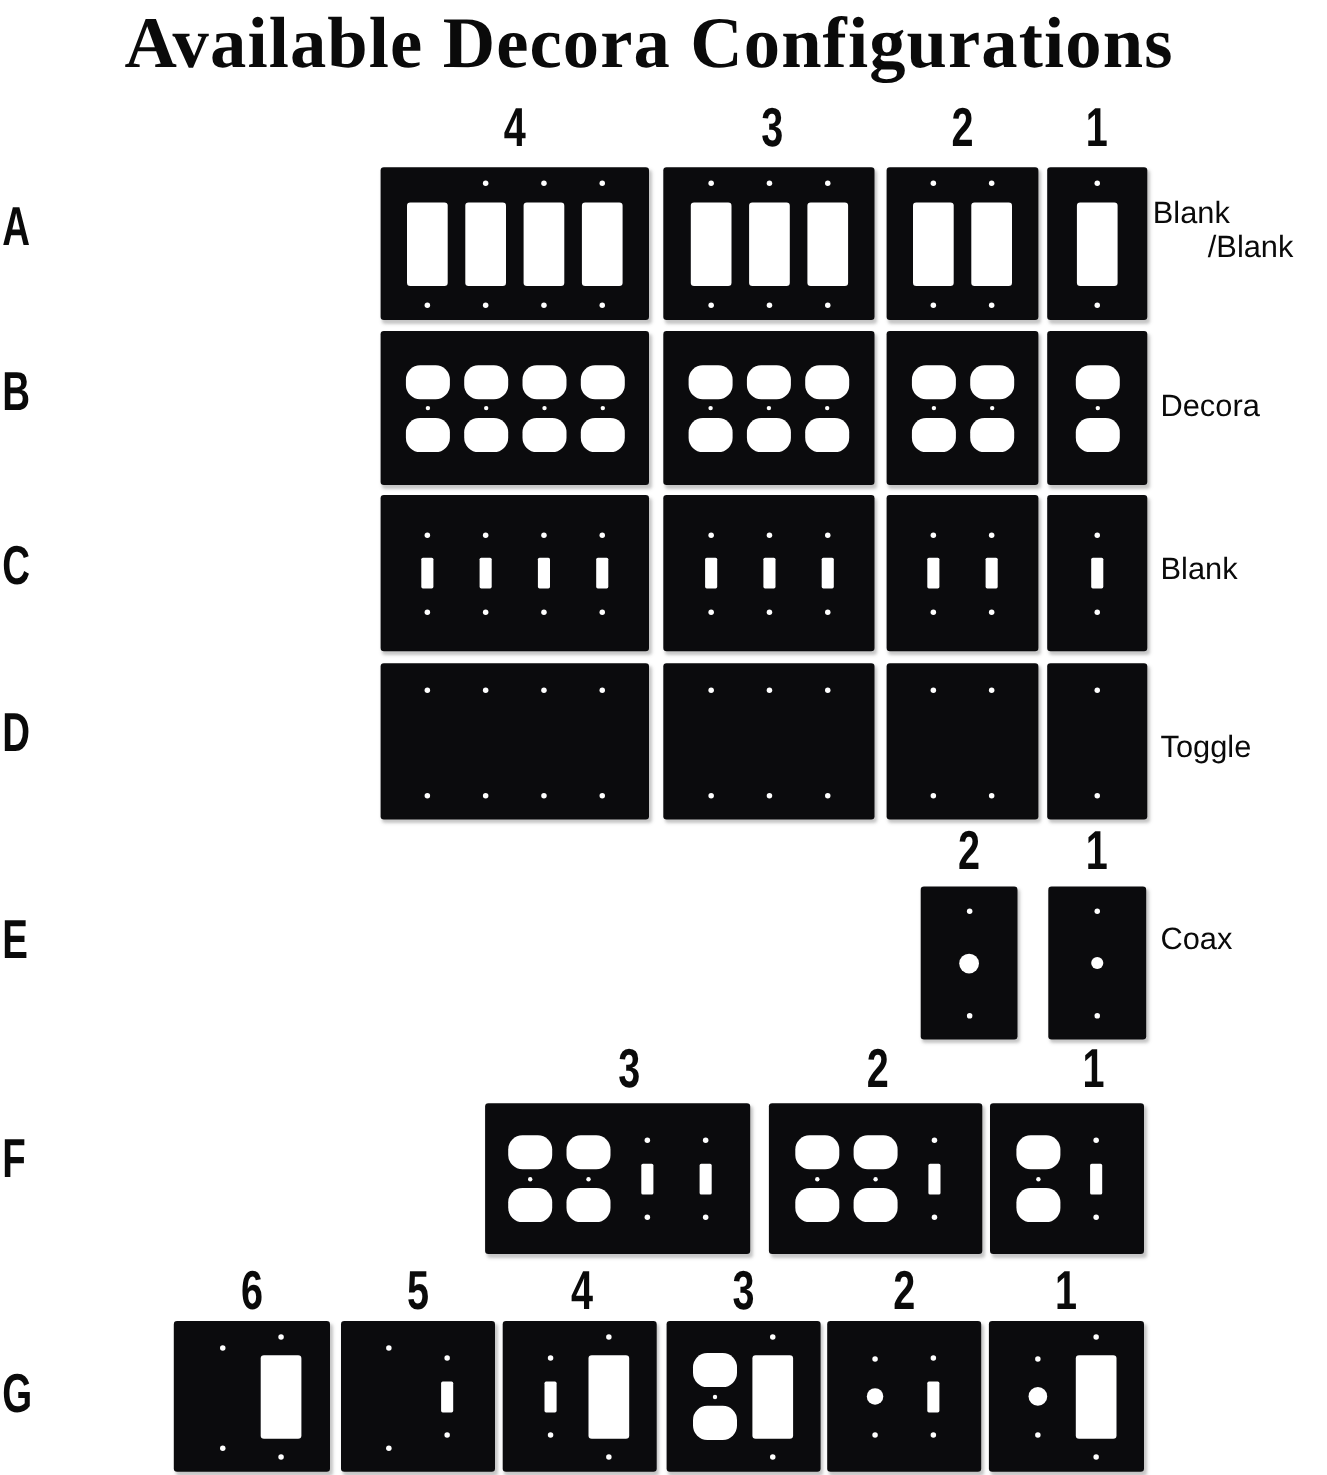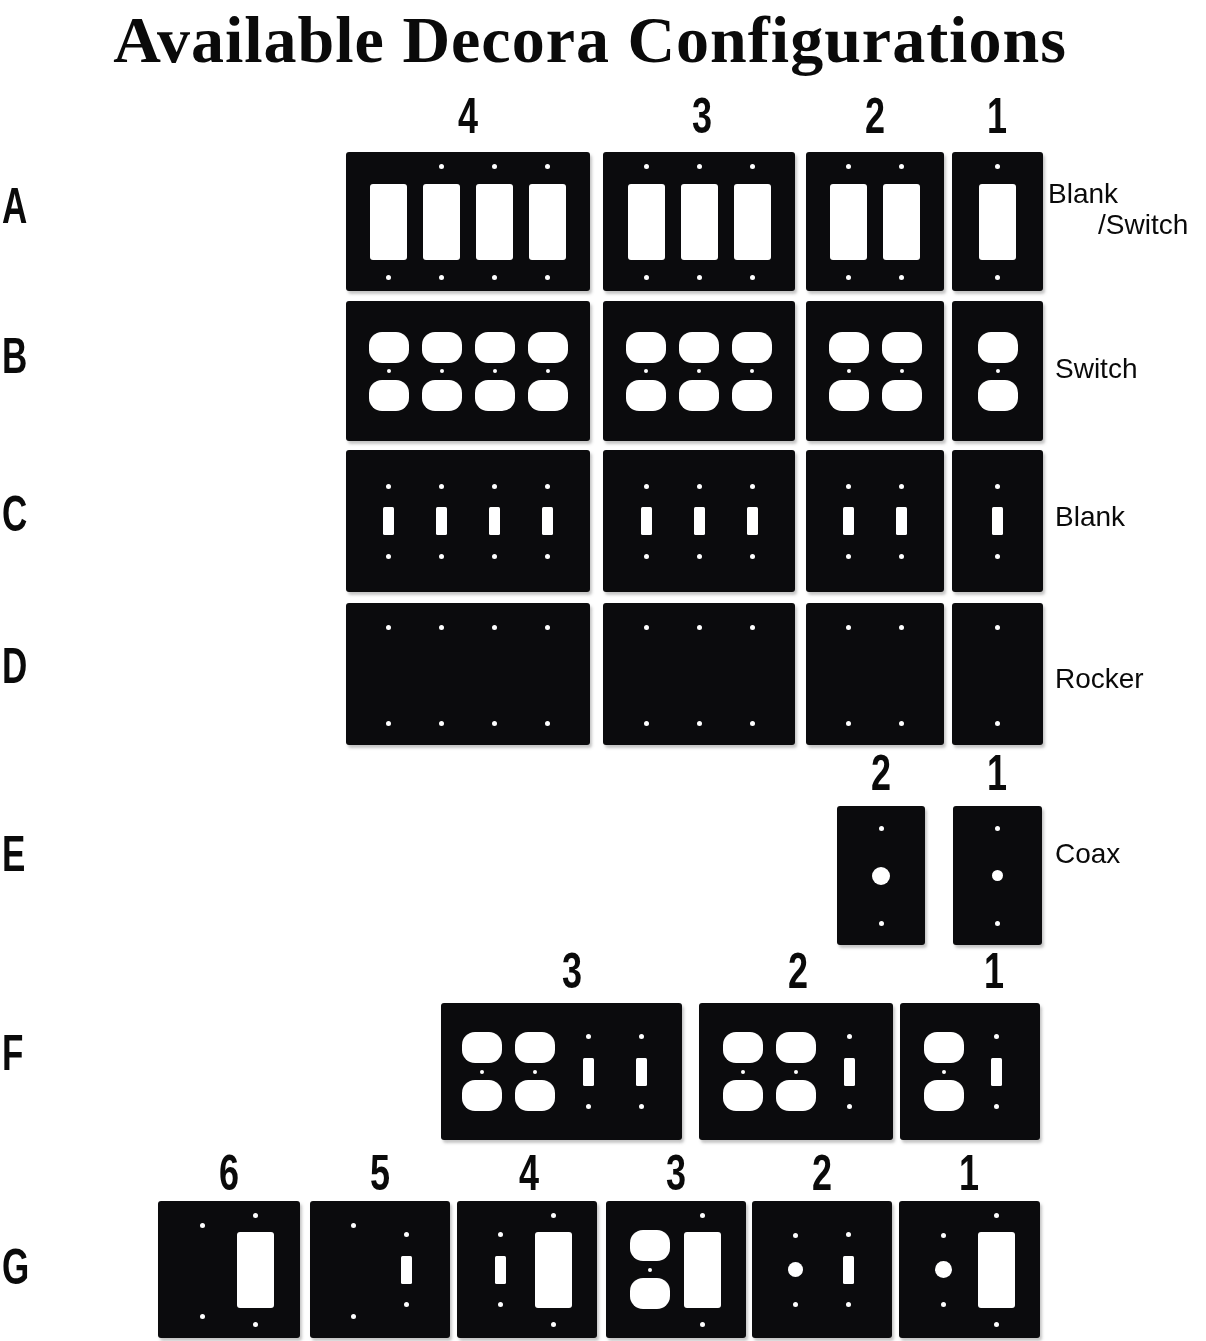--- a/index.html
+++ b/index.html
@@ -49,21 +49,21 @@
 </head>
 <body>
 
 <div class="title">Available Decora Configurations</div>
 <div id="diagram">
     <div class="row-letter" style="left: 2px; top: 181px;">A</div>
     <div class="count-header" style="left: 468px; top: 91px;">4</div>
     <div class="count-header" style="left: 702px; top: 91px;">3</div>
     <div class="count-header" style="left: 875px; top: 91px;">2</div>
     <div class="count-header" style="left: 997px; top: 91px;">1</div>
-    <div class="row-label" style="left: 1048px; top: 178px;"><div>Blank</div><div style="margin-left: 50px;">/Switch</div></div>
+    <div class="row-label" style="left: 1048px; top: 178px;"><div>Blank</div><div style="margin-left: 50px;">/Blank</div></div>
     <div class="plate" style="left: 346px; top: 152px; width: 244px; height: 139px; background: rgb(11, 11, 13);">
       <div class="hole screw-hole" style="left: 40px; top: 122.5px;"></div>
       <div class="hole rocker-opening" style="left: 24px; top: 31.5px;"></div>
       <div class="hole screw-hole" style="left: 93px; top: 11.5px;"></div>
       <div class="hole screw-hole" style="left: 93px; top: 122.5px;"></div>
       <div class="hole rocker-opening" style="left: 77px; top: 31.5px;"></div>
       <div class="hole screw-hole" style="left: 146px; top: 11.5px;"></div>
       <div class="hole screw-hole" style="left: 146px; top: 122.5px;"></div>
       <div class="hole rocker-opening" style="left: 130px; top: 31.5px;"></div>
       <div class="hole screw-hole" style="left: 199px; top: 11.5px;"></div>
@@ -88,21 +88,21 @@
       <div class="hole screw-hole" style="left: 93px; top: 11.5px;"></div>
       <div class="hole screw-hole" style="left: 93px; top: 122.5px;"></div>
       <div class="hole rocker-opening" style="left: 77px; top: 31.5px;"></div>
     </div>
     <div class="plate" style="left: 952px; top: 152px; width: 91px; height: 139px; background: rgb(11, 11, 13);">
       <div class="hole screw-hole" style="left: 43px; top: 11.5px;"></div>
       <div class="hole screw-hole" style="left: 43px; top: 122.5px;"></div>
       <div class="hole rocker-opening" style="left: 27px; top: 31.5px;"></div>
     </div>
     <div class="row-letter" style="left: 2px; top: 331px;">B</div>
-    <div class="row-label" style="left: 1055px; top: 353px;"><div>Switch</div></div>
+    <div class="row-label" style="left: 1055px; top: 353px;"><div>Decora</div></div>
     <div class="plate" style="left: 346px; top: 301px; width: 244px; height: 140px; background: rgb(11, 11, 13);">
       <div class="hole outlet-receptacle" style="left: 22.5px; top: 30.5px;"></div>
       <div class="hole outlet-receptacle" style="left: 22.5px; top: 78.5px;"></div>
       <div class="hole outlet-screw" style="left: 40.5px; top: 68px;"></div>
       <div class="hole outlet-receptacle" style="left: 75.5px; top: 30.5px;"></div>
       <div class="hole outlet-receptacle" style="left: 75.5px; top: 78.5px;"></div>
       <div class="hole outlet-screw" style="left: 93.5px; top: 68px;"></div>
       <div class="hole outlet-receptacle" style="left: 128.5px; top: 30.5px;"></div>
       <div class="hole outlet-receptacle" style="left: 128.5px; top: 78.5px;"></div>
       <div class="hole outlet-screw" style="left: 146.5px; top: 68px;"></div>
@@ -168,21 +168,21 @@
       <div class="hole screw-hole" style="left: 93px; top: 33.5px;"></div>
       <div class="hole screw-hole" style="left: 93px; top: 103.5px;"></div>
       <div class="hole toggle-opening" style="left: 90px; top: 57px;"></div>
     </div>
     <div class="plate" style="left: 952px; top: 450px; width: 91px; height: 142px; background: rgb(11, 11, 13);">
       <div class="hole screw-hole" style="left: 43px; top: 33.5px;"></div>
       <div class="hole screw-hole" style="left: 43px; top: 103.5px;"></div>
       <div class="hole toggle-opening" style="left: 40px; top: 57px;"></div>
     </div>
     <div class="row-letter" style="left: 2px; top: 641px;">D</div>
-    <div class="row-label" style="left: 1055px; top: 663px;"><div>Rocker</div></div>
+    <div class="row-label" style="left: 1055px; top: 663px;"><div>Toggle</div></div>
     <div class="plate" style="left: 346px; top: 603px; width: 244px; height: 142px; background: rgb(11, 11, 13);">
       <div class="hole screw-hole" style="left: 40px; top: 21.5px;"></div>
       <div class="hole screw-hole" style="left: 40px; top: 117.5px;"></div>
       <div class="hole screw-hole" style="left: 93px; top: 21.5px;"></div>
       <div class="hole screw-hole" style="left: 93px; top: 117.5px;"></div>
       <div class="hole screw-hole" style="left: 146px; top: 21.5px;"></div>
       <div class="hole screw-hole" style="left: 146px; top: 117.5px;"></div>
       <div class="hole screw-hole" style="left: 199px; top: 21.5px;"></div>
       <div class="hole screw-hole" style="left: 199px; top: 117.5px;"></div>
     </div>

